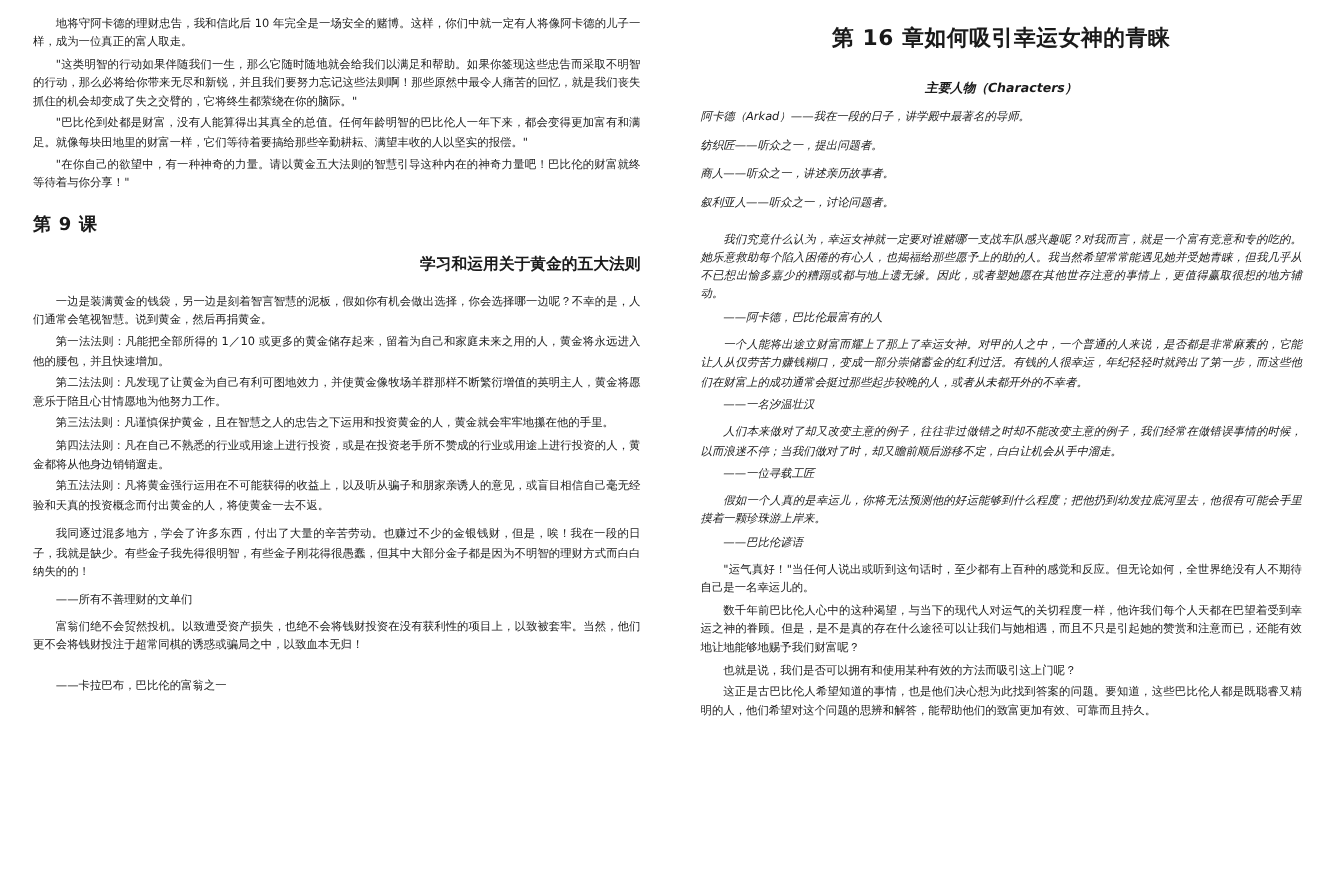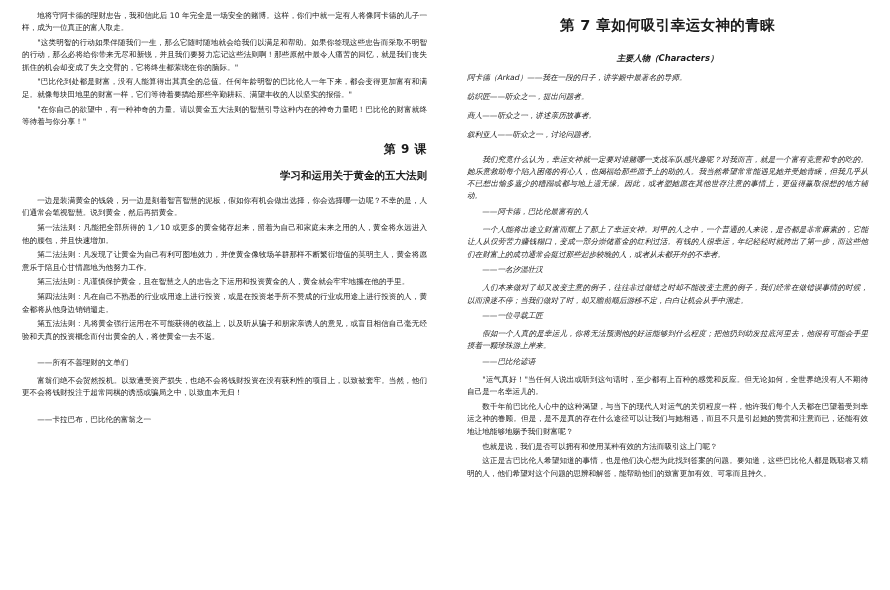--- a/index.html
+++ b/index.html
@@ -48,21 +48,21 @@
     line-height: 1.62;
     text-align: justify;
     text-justify: inter-ideograph;
   }
   .indent {
     text-indent: 2em;
   }
   .chapter-num {
     font-size: 12px;
     font-weight: bold;
-    text-align: right;
+    text-align: left;
     margin: 13px 0 11px 0;
     letter-spacing: 0.5px;
   }
   .chapter-title-left {
     font-size: 10.5px;
     font-weight: bold;
     text-align: right;
     margin: 0 0 12px 0;
   }
   .chapter-heading-right {
@@ -122,31 +122,32 @@
     <div class="chapter-title-left">学习和运用关于黄金的五大法则</div>
 
     <p class="indent">一边是装满黄金的钱袋，另一边是刻着智言智慧的泥板，假如你有机会做出选择，你会选择哪一边呢？不幸的是，人们通常会笔视智慧。说到黄金，然后再捐黄金。</p>
     <p class="indent">第一法法则：凡能把全部所得的 1／10 或更多的黄金储存起来，留着为自己和家庭未来之用的人，黄金将永远进入他的腰包，并且快速增加。</p>
     <p class="indent">第二法法则：凡发现了让黄金为自己有利可图地效力，并使黄金像牧场羊群那样不断繁衍增值的英明主人，黄金将愿意乐于陪且心甘情愿地为他努力工作。</p>
     <p class="indent">第三法法则：凡谨慎保护黄金，且在智慧之人的忠告之下运用和投资黄金的人，黄金就会牢牢地攥在他的手里。</p>
     <p class="indent">第四法法则：凡在自己不熟悉的行业或用途上进行投资，或是在投资老手所不赞成的行业或用途上进行投资的人，黄金都将从他身边销销遛走。</p>
     <p class="indent">第五法法则：凡将黄金强行运用在不可能获得的收益上，以及听从骗子和朋家亲诱人的意见，或盲目相信自己毫无经验和天真的投资概念而付出黄金的人，将使黄金一去不返。</p>
 
     <div class="gap-sm"></div>
+    <p class="indent">我同逐过混多地方，学会了许多东西，付出了大量的辛苦劳动。也赚过不少的金银钱财，但是，唉！我在一段的日子，我就是缺少。有些金子我先得很明智，有些金子刚花得很愚蠢，但其中大部分金子都是因为不明智的理财方式而白白纳失的的！</p>
     <p class="attrib">——所有不善理财的文单们</p>
     <div class="gap-sm"></div>
     <p class="indent">富翁们绝不会贸然投机。以致遭受资产损失，也绝不会将钱财投资在没有获利性的项目上，以致被套牢。当然，他们更不会将钱财投注于超常同棋的诱惑或骗局之中，以致血本无归！</p>
     <div class="gap-sm"></div>
     <p class="attrib">——卡拉巴布，巴比伦的富翁之一</p>
   </div>
 
   <div class="gutter"></div>
 
   <div class="page page-right">
-    <div class="chapter-heading-right">第 7 章如何吸引幸运女神的青睐</div>
+    <div class="chapter-heading-right">第 16 章如何吸引幸运女神的青睐</div>
 
     <div class="section-label">主要人物（Characters）</div>
 
     <p class="cast-line">阿卡德（Arkad）——我在一段的日子，讲学殿中最著名的导师。</p>
     <p class="cast-line">纺织匠——听众之一，提出问题者。</p>
     <p class="cast-line">商人——听众之一，讲述亲历故事者。</p>
     <p class="cast-line">叙利亚人——听众之一，讨论问题者。</p>
 
     <div class="gap-sm"></div>
     <p class="body-italic">我们究竟什么认为，幸运女神就一定要对谁赌哪一支战车队感兴趣呢？对我而言，就是一个富有竞意和专的吃的。她乐意救助每个陷入困倦的有心人，也揭福给那些愿予上的助的人。我当然希望常常能遇见她并受她青睐，但我几乎从不已想出愉多嘉少的糟蹋或都与地上遗无缘。因此，或者塑她愿在其他世存注意的事情上，更值得赢取很想的地方辅动。</p>

